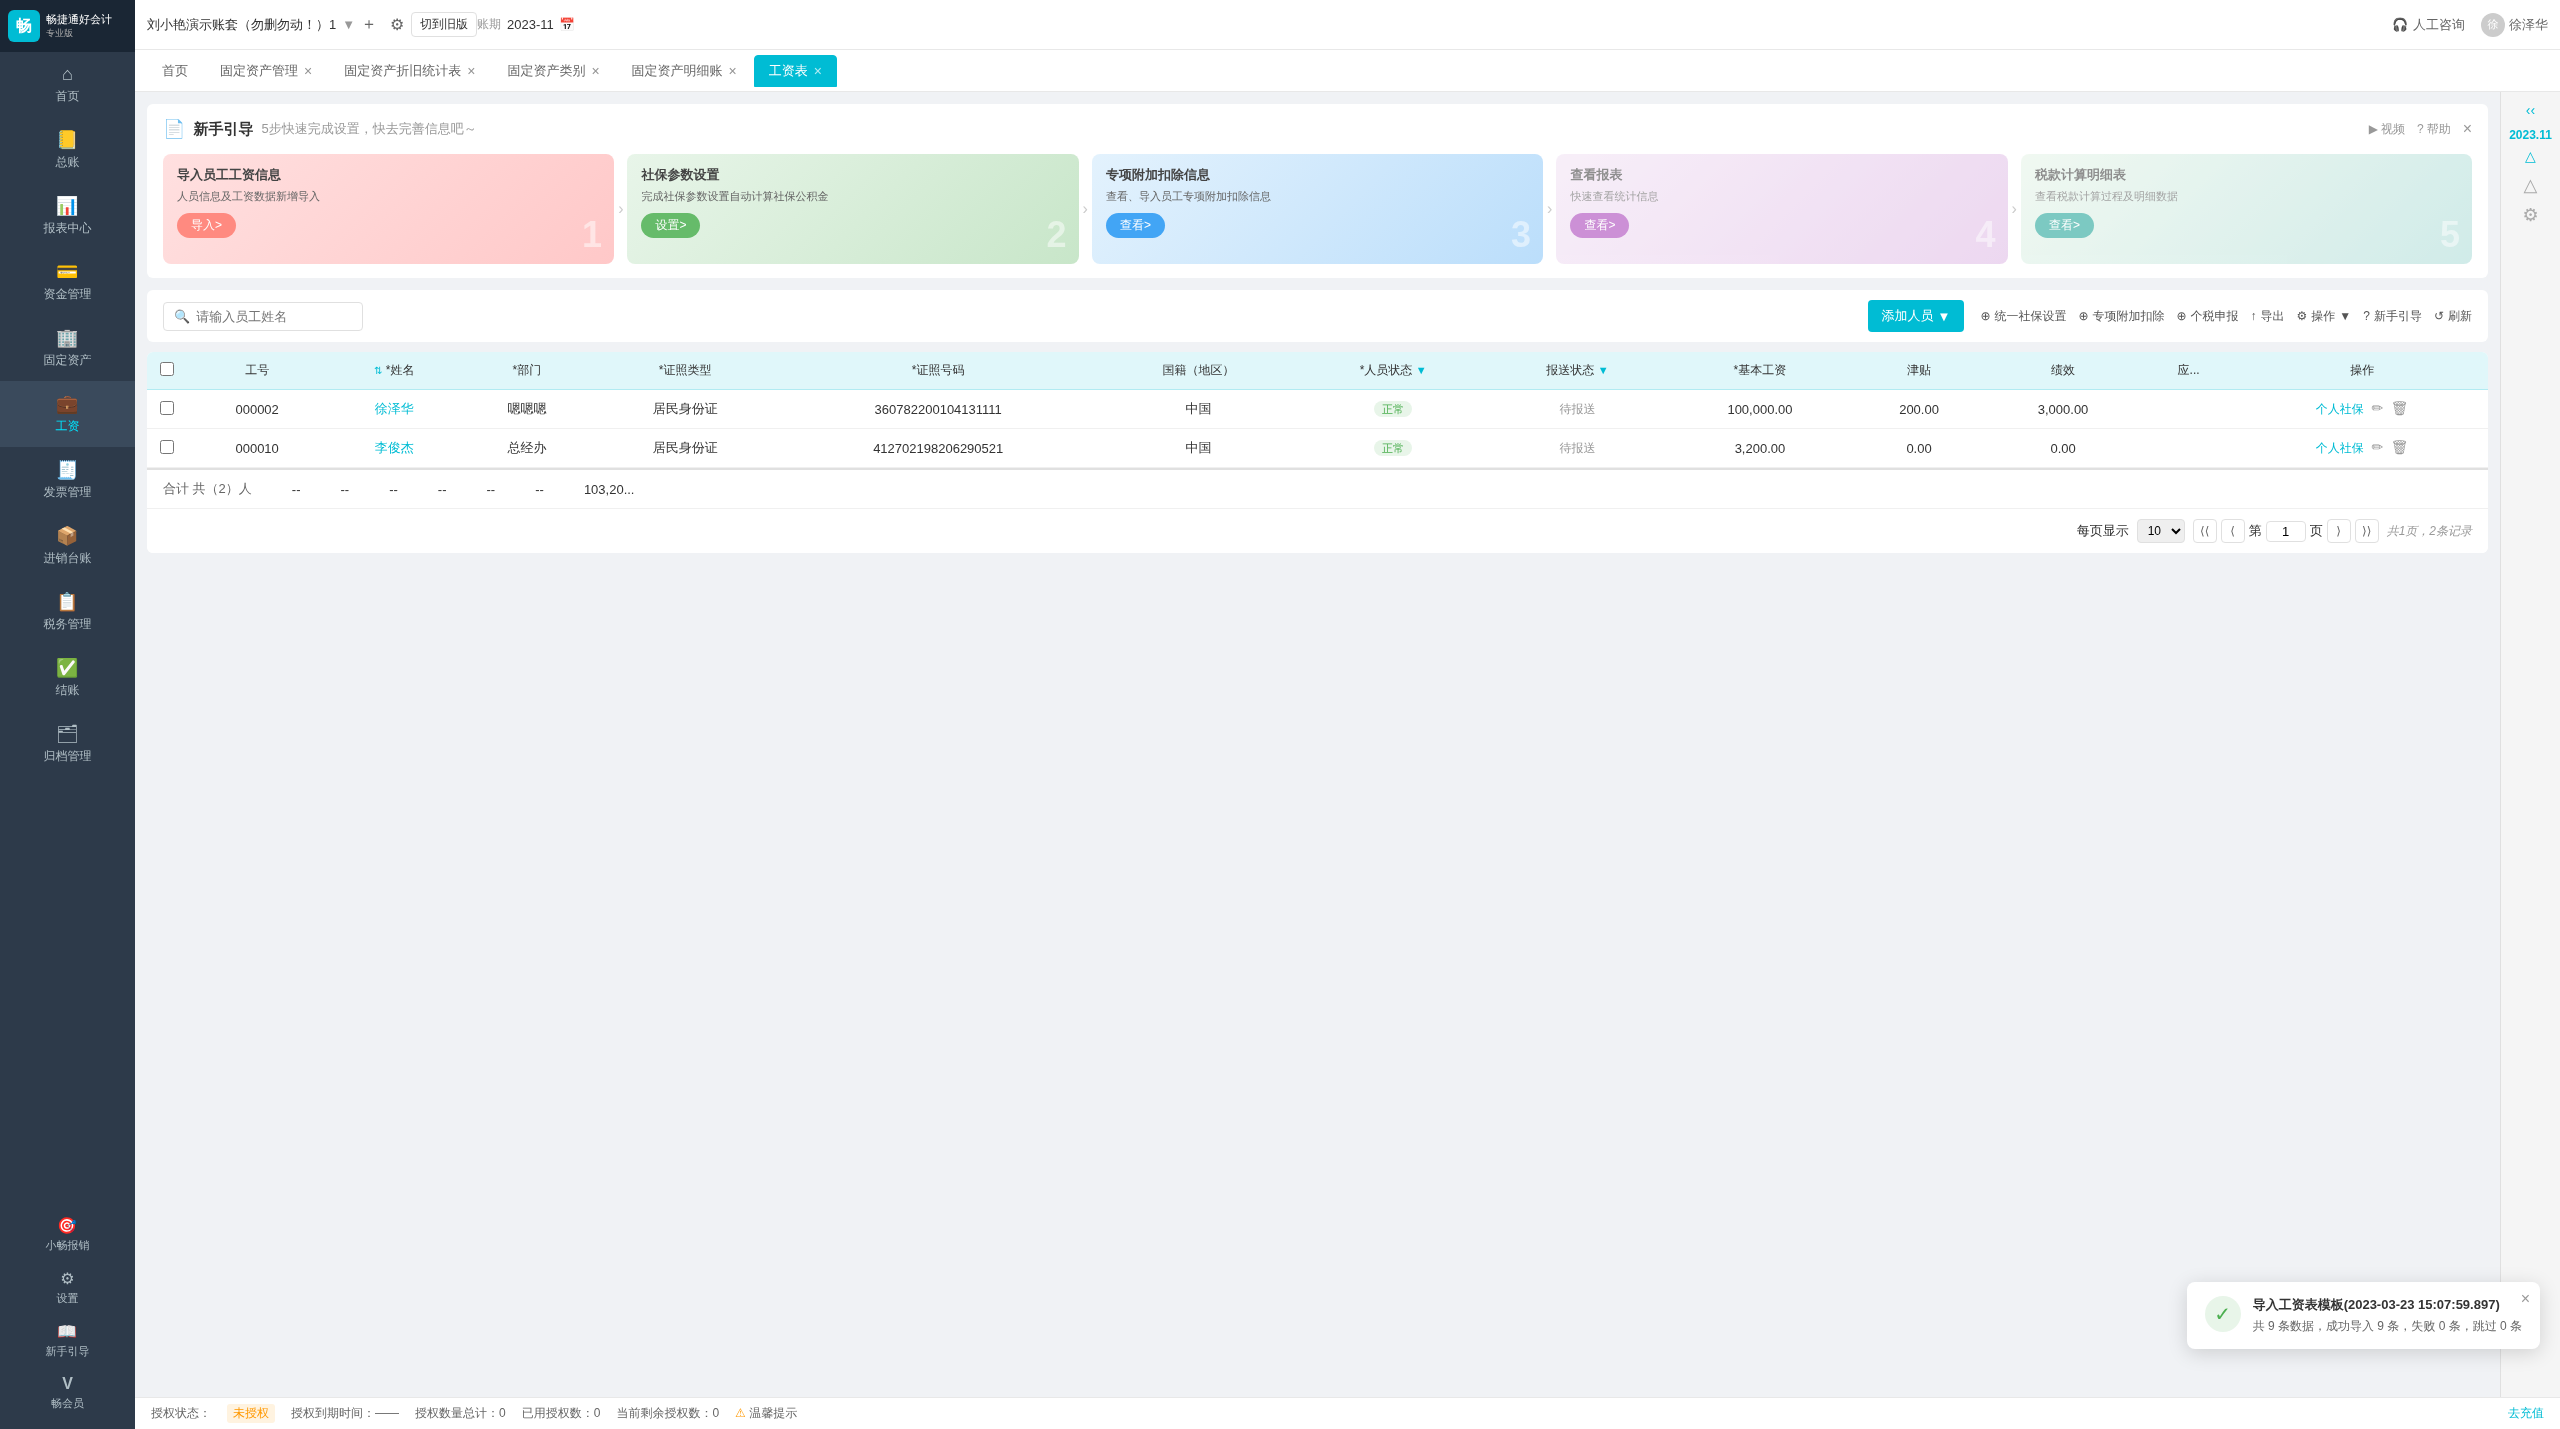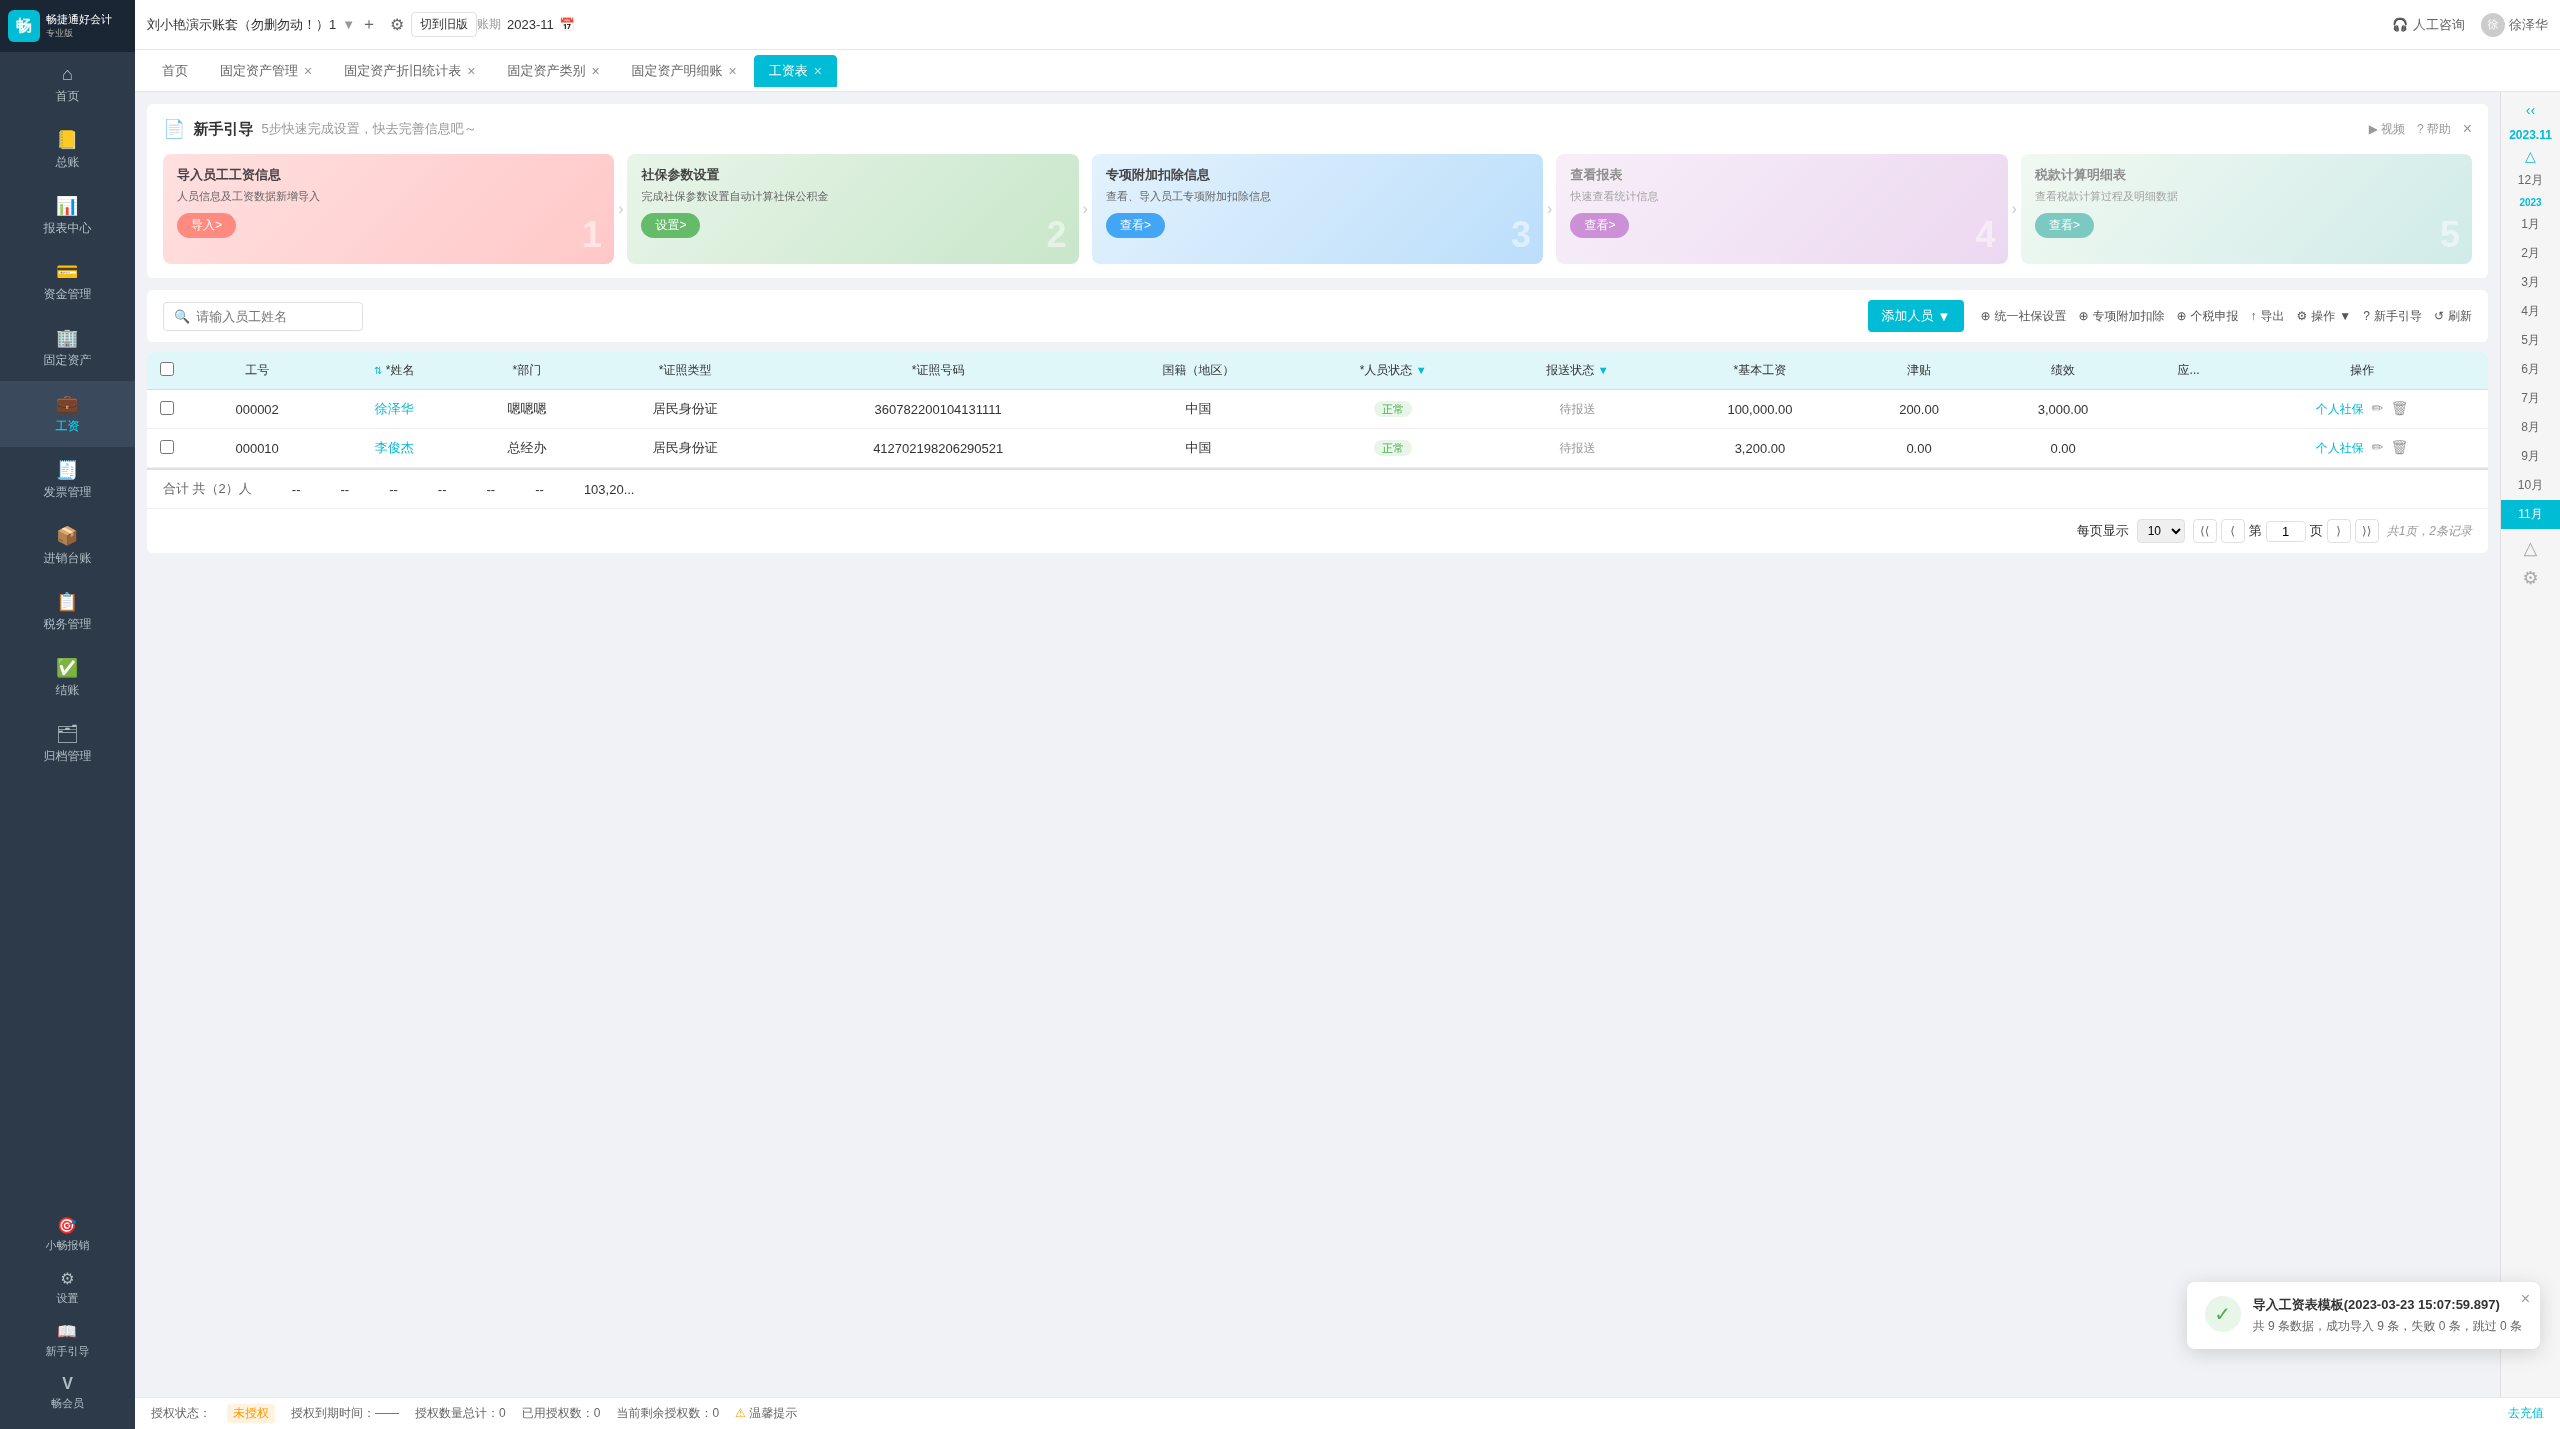--- a/index.html
+++ b/index.html
@@ -470,35 +470,20 @@
             </div>
             <span class="page-info">共1页，2条记录</span>
           </div>
         </div>
       </div>
 
       <div class="right-panel">
         <div class="rp-nav-up" style="margin-top:8px;">‹‹</div>
         <div class="rp-year">2023.11</div>
         <div class="rp-nav-up">△</div>
-        <div class="rp-months">
-          <div class="rp-month">12月</div>
-          <div class="rp-month" style="font-size:10px;color:#00bcd4;font-weight:bold;padding:2px 0;">2023</div>
-          <div class="rp-month">1月</div>
-          <div class="rp-month">2月</div>
-          <div class="rp-month">3月</div>
-          <div class="rp-month">4月</div>
-          <div class="rp-month">5月</div>
-          <div class="rp-month">6月</div>
-          <div class="rp-month">7月</div>
-          <div class="rp-month">8月</div>
-          <div class="rp-month">9月</div>
-          <div class="rp-month">10月</div>
-          <div class="rp-month selected">11月</div>
-        </div>
         <div class="rp-icons">
           <div class="rp-icon-btn">△</div>
           <div class="rp-icon-btn">⚙</div>
         </div>
       </div>
     </div>
 
     <div class="status-bar">
       <span>授权状态：</span>
       <span class="status-unauthorized">未授权</span>

